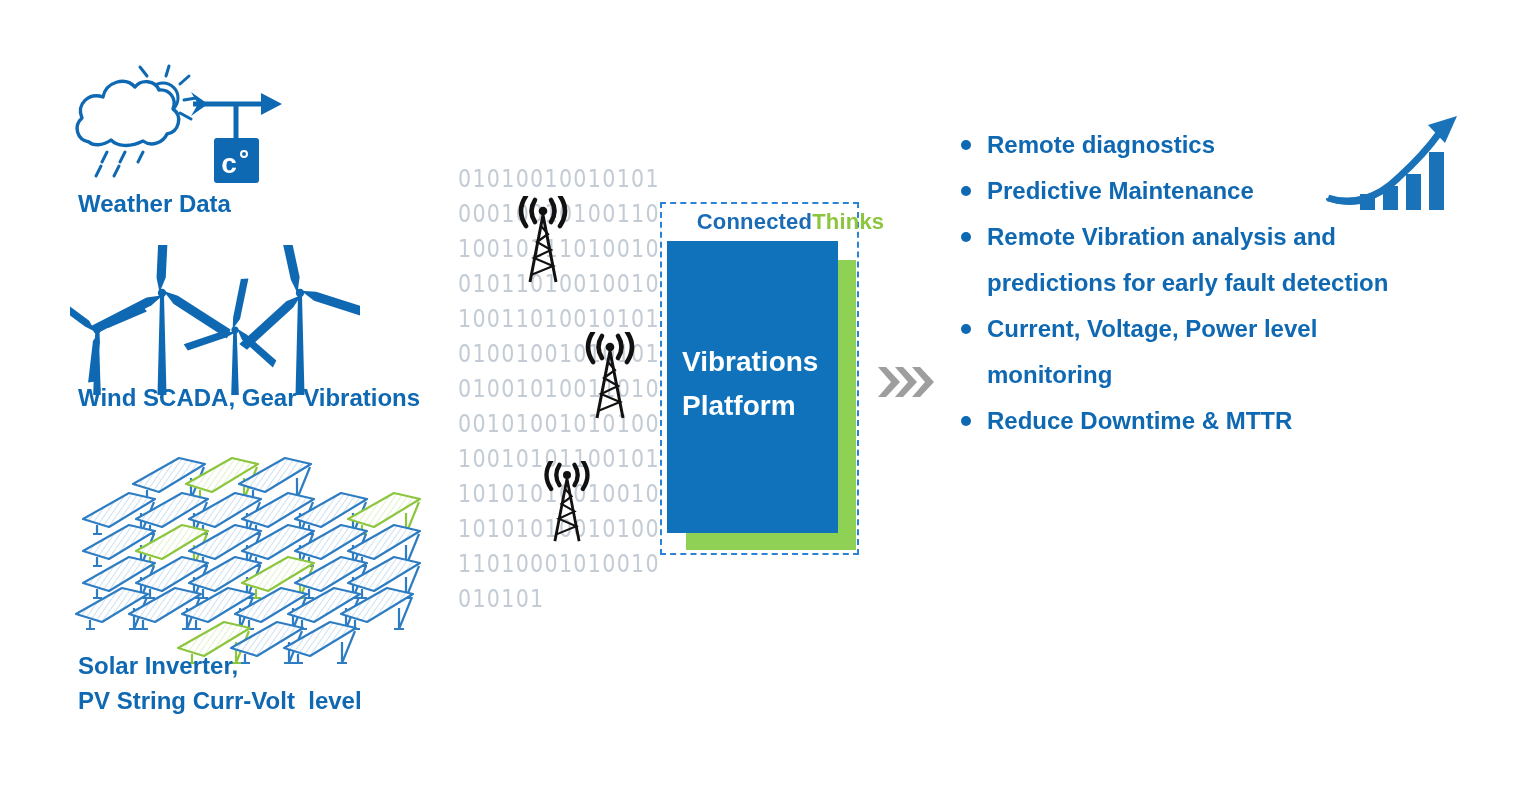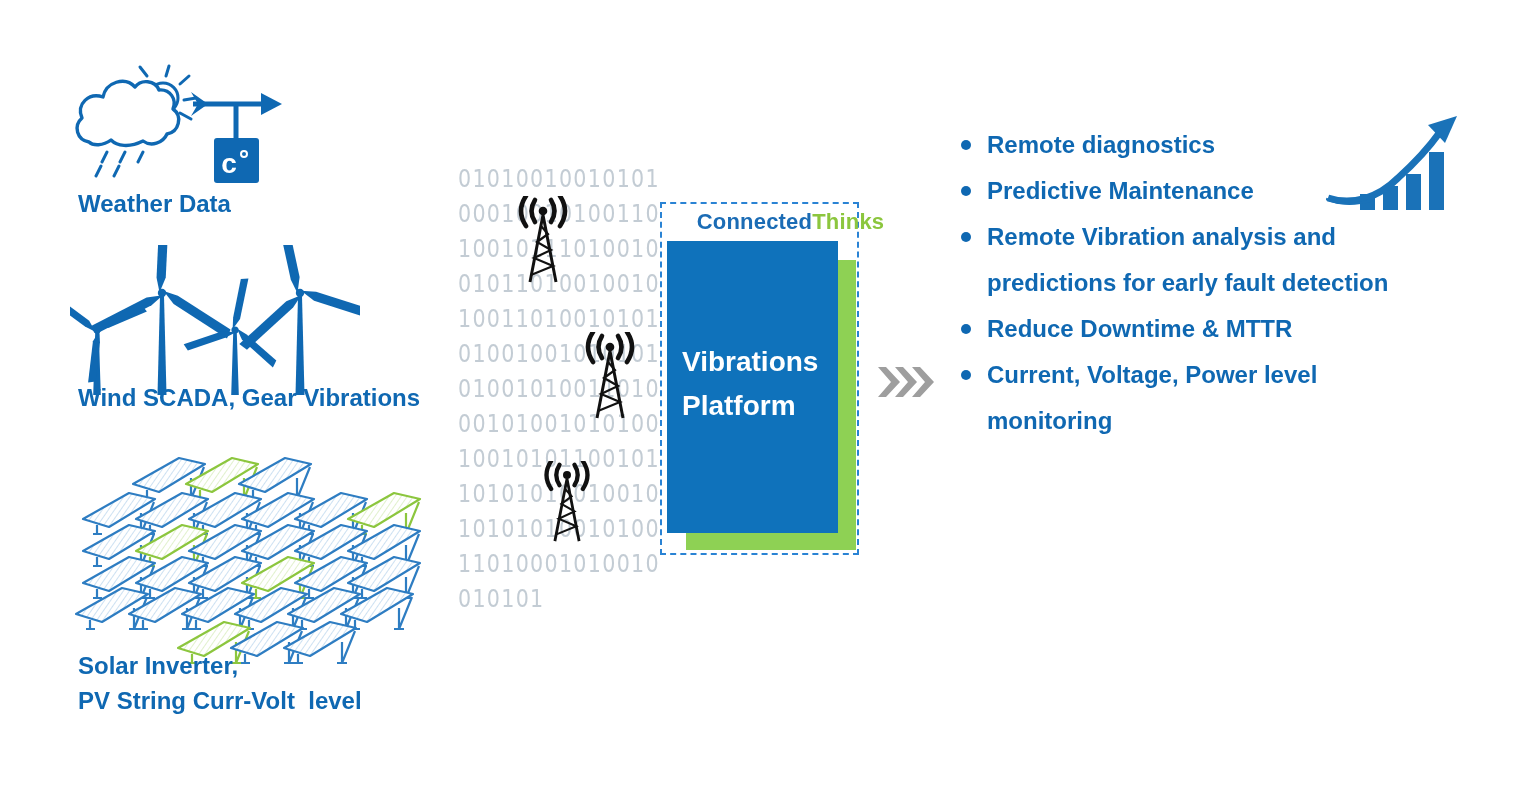--- a/index.html
+++ b/index.html
@@ -316,23 +316,23 @@
   <polygon points="0,1 8,1 22,16 8,31 0,31 13,16"></polygon>
   <polygon points="17,1 25,1 39,16 25,31 17,31 30,16"></polygon>
   <polygon points="34,1 42,1 56,16 42,31 34,31 47,16"></polygon>
 </svg>
 
 <ul class="benefits" id="benefits-list">
     <li>Remote diagnostics</li>
     <li>Predictive Maintenance</li>
     <li>Remote Vibration analysis and
 predictions for early fault detection</li>
-    <li>Reduce Downtime &amp; MTTR</li>
     <li>Current, Voltage, Power level
 monitoring</li>
+    <li>Reduce Downtime &amp; MTTR</li>
   </ul>
 
 <svg class="abs" style="left:1326px; top:116px" width="142" height="102" viewBox="0 0 142 102" fill="#1a72b8">
   <rect x="34" y="78" width="15" height="16"></rect>
   <rect x="57" y="70" width="15" height="24"></rect>
   <rect x="80" y="58" width="15" height="36"></rect>
   <rect x="103" y="36" width="15" height="58"></rect>
   <path d="M2,82 C26,90 52,82 72,62 C92,44 104,30 114,16" stroke="#1a72b8" stroke-width="7" fill="none"></path>
   <path d="M0,83 C14,89 30,89 46,84" stroke="#1a72b8" stroke-width="2.5" fill="none"></path>
   <polygon points="131,0 102,9 119,27"></polygon>

